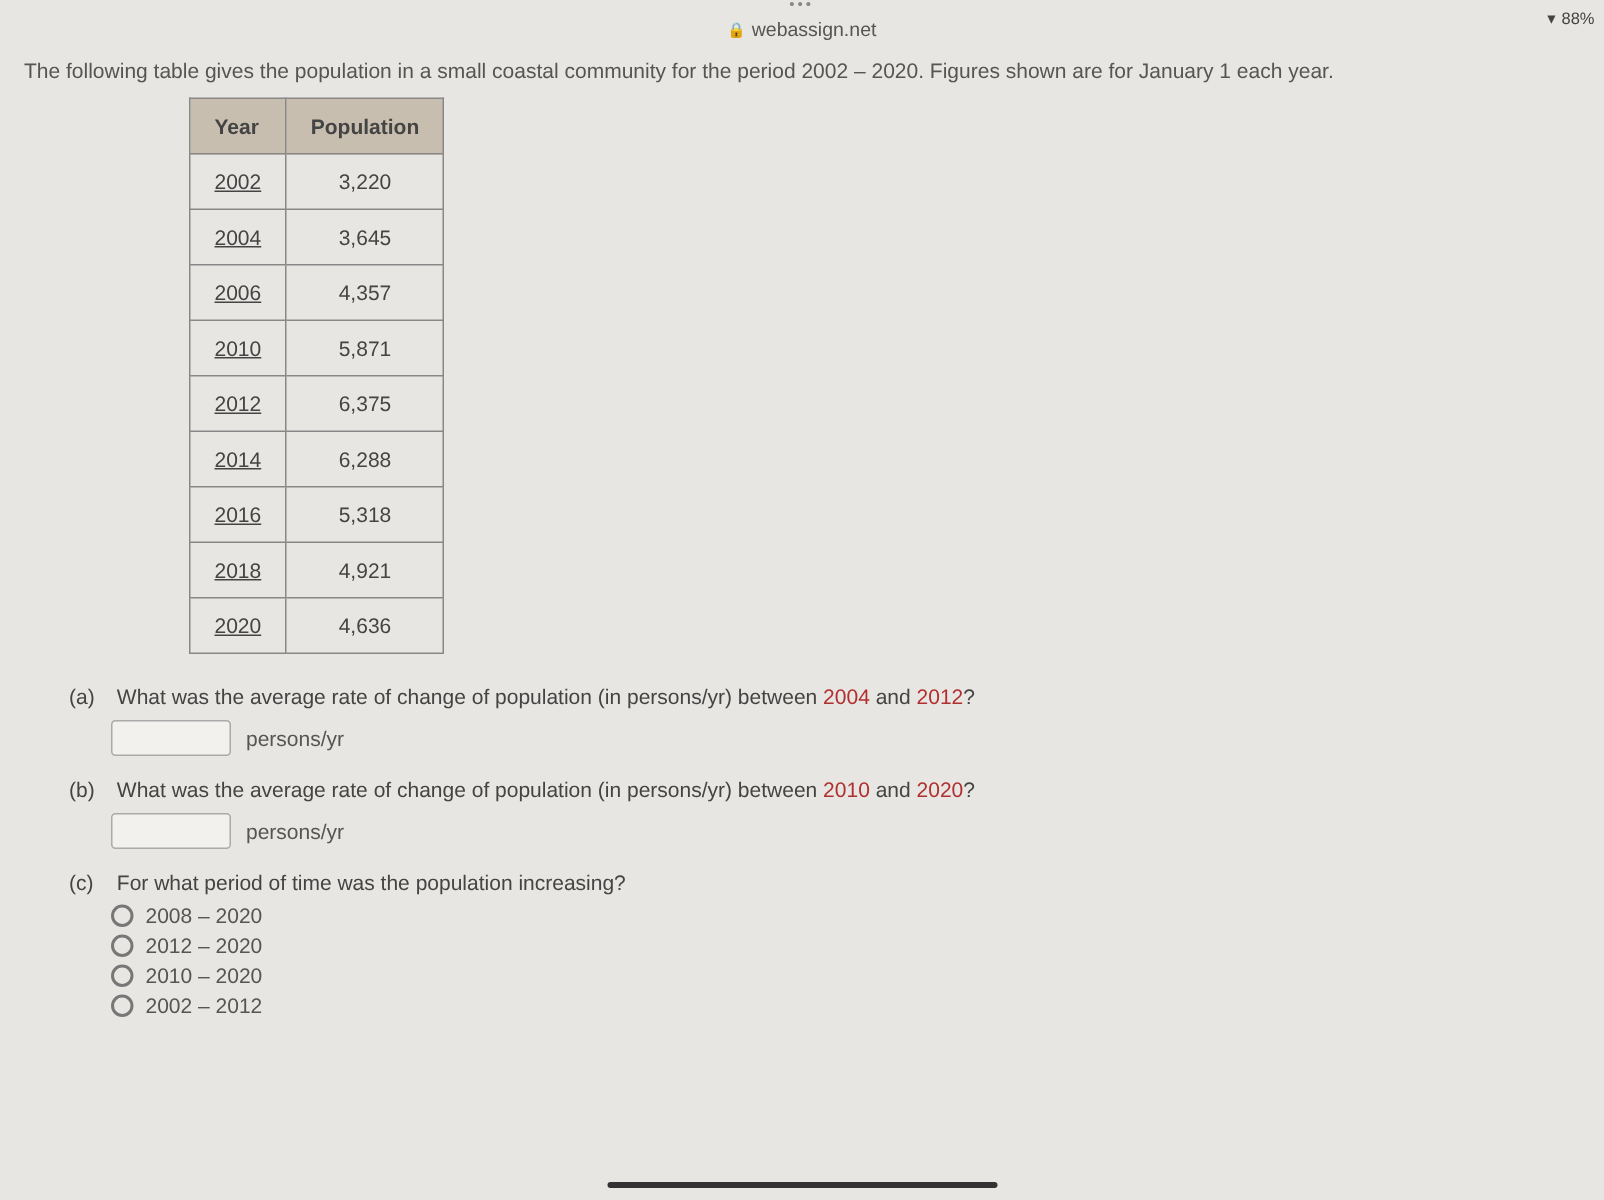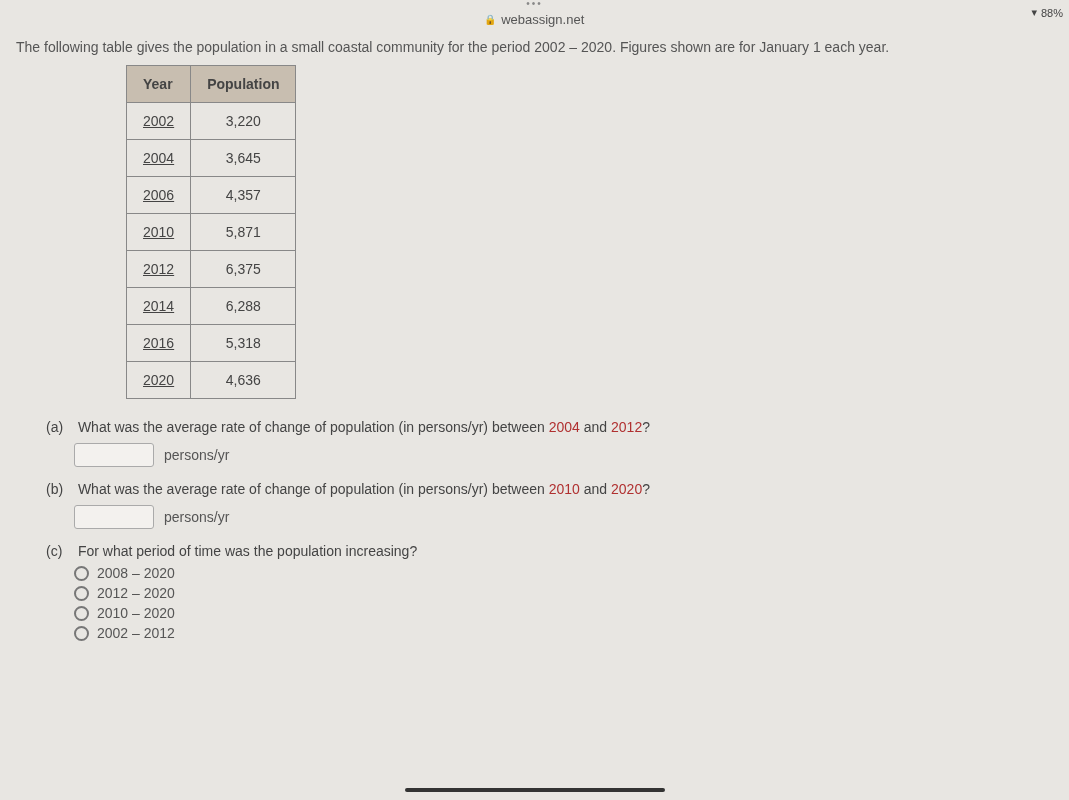--- a/index.html
+++ b/index.html
@@ -123,20 +123,24 @@
         </tr>
       <tr>
           <td>2014</td>
           <td>6,288</td>
         </tr>
       <tr>
           <td>2016</td>
           <td>5,318</td>
         </tr>
       <tr>
+          <td>2018</td>
+          <td>4,921</td>
+        </tr>
+      <tr>
           <td>2020</td>
           <td>4,636</td>
         </tr>
     </tbody>
   </table>
 
   <div class="question">
     <span class="label">(a)</span>
     <span class="text">
       <span>What was the average rate of change of population (in persons/yr) between </span><span class="red">2004</span><span> and </span><span class="red">2012</span><span>?</span>

